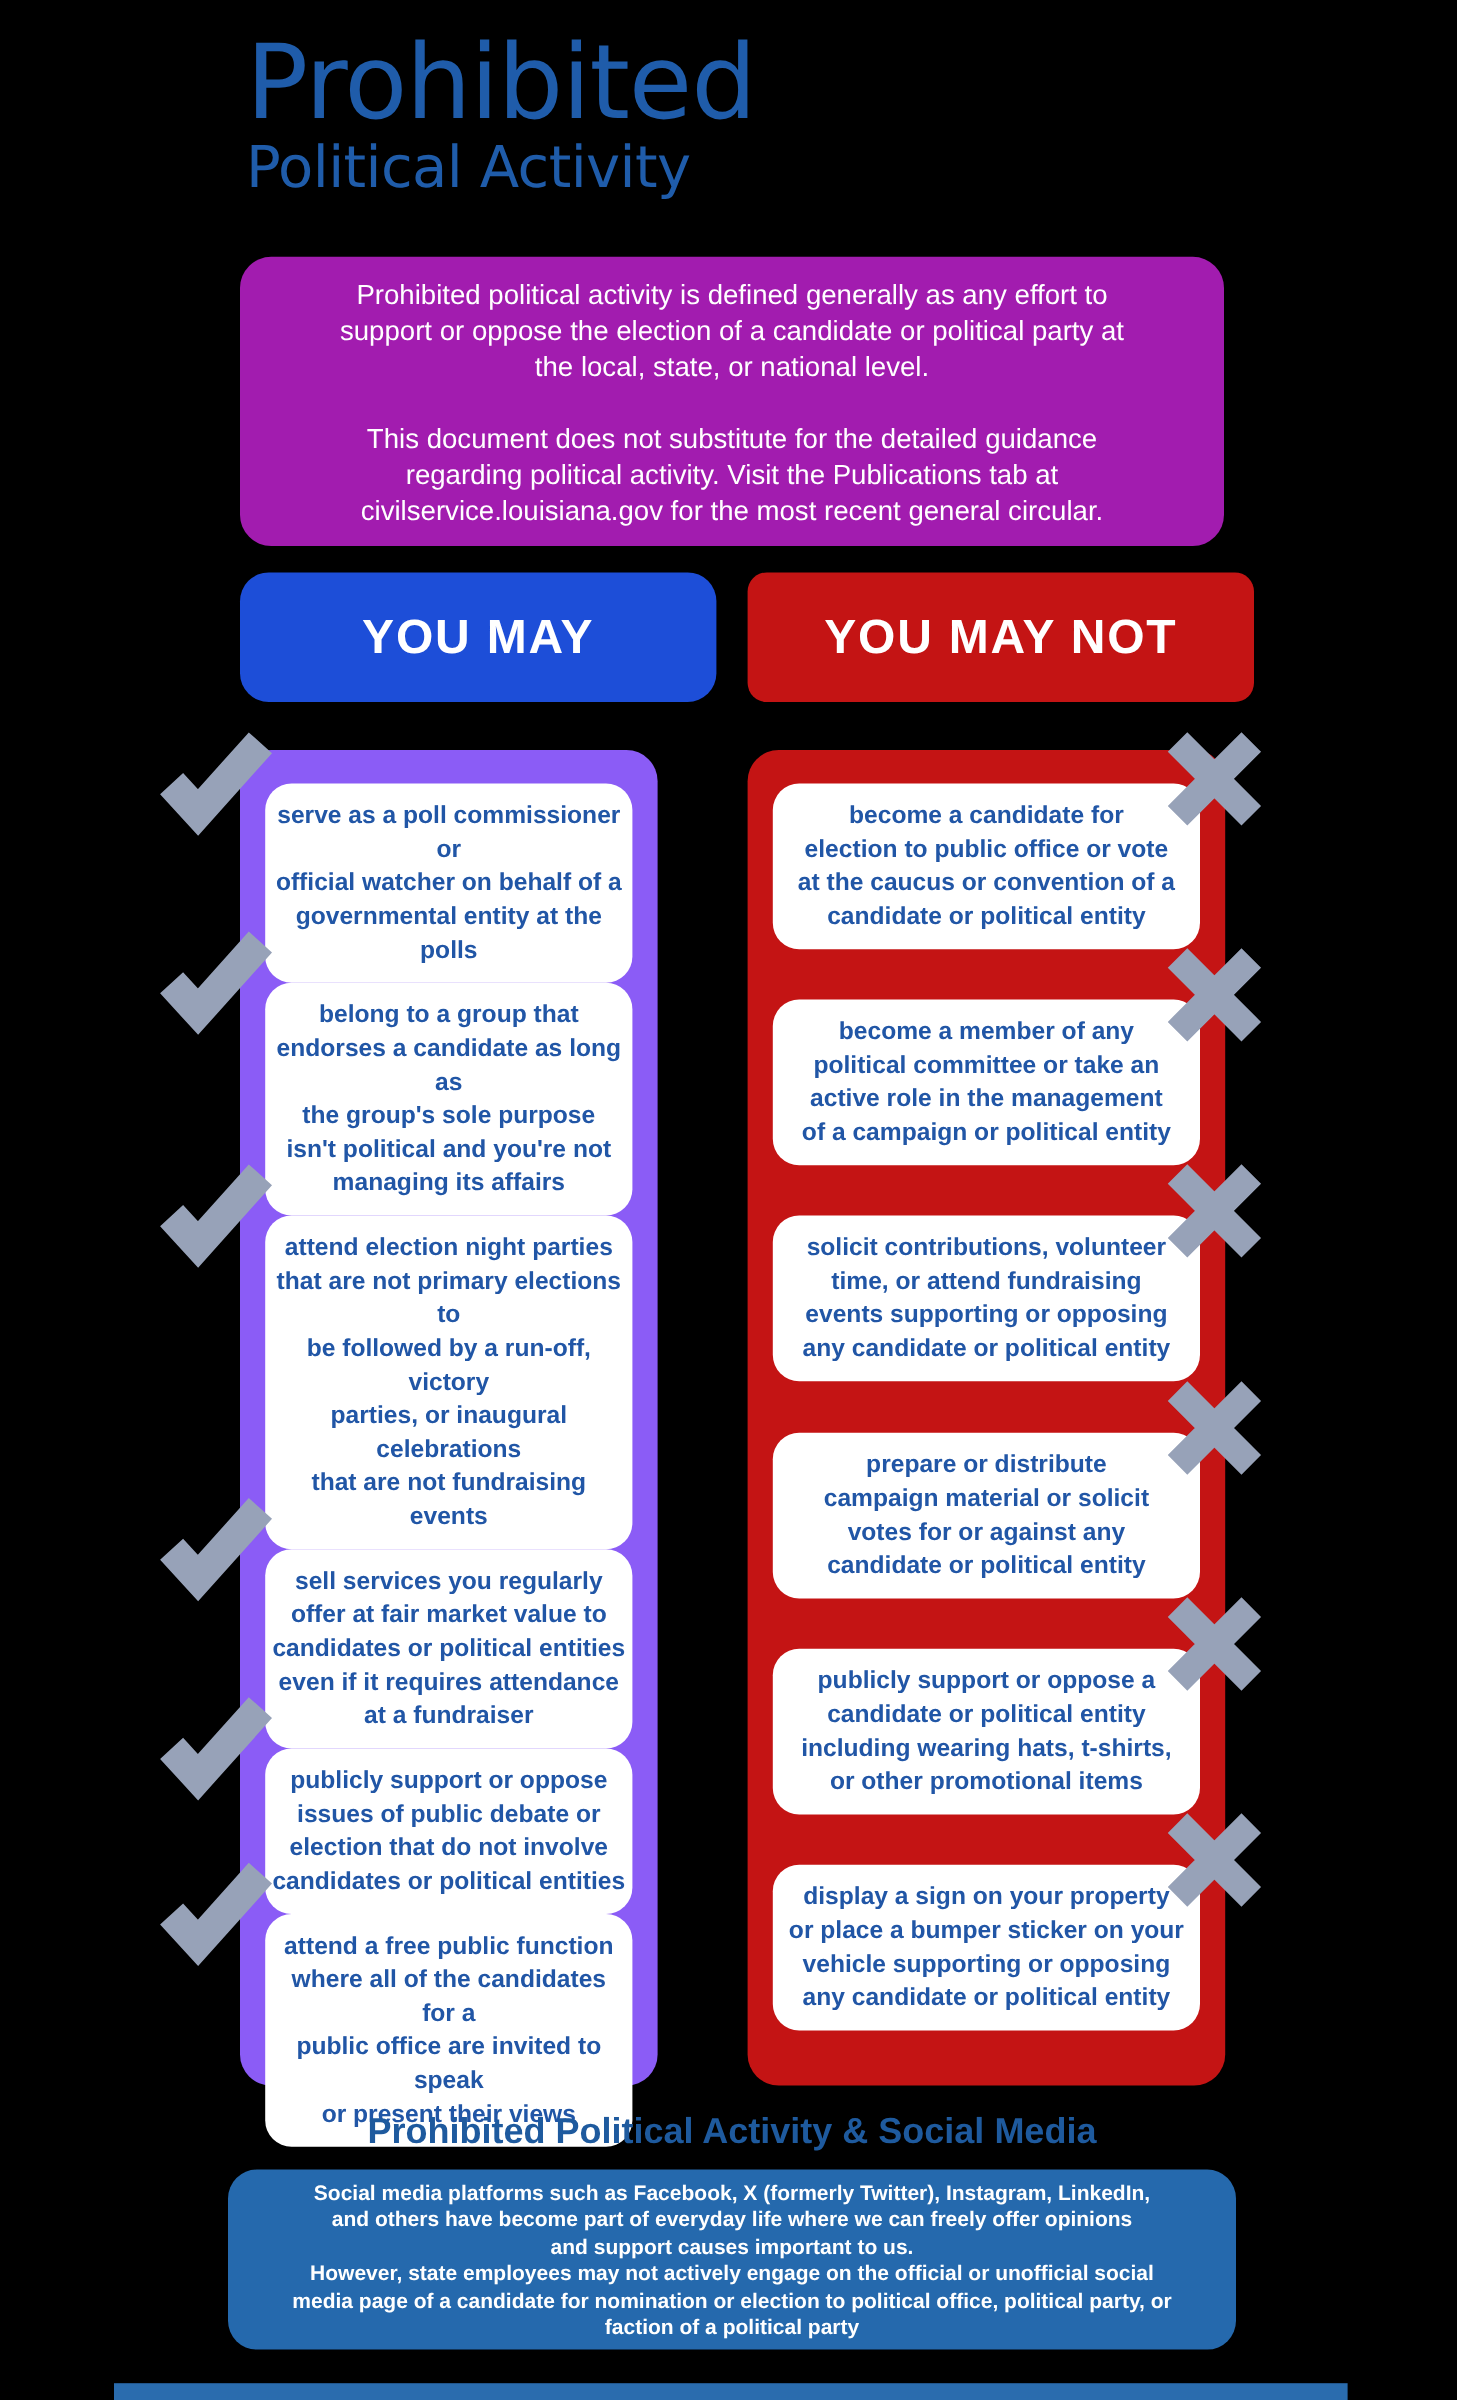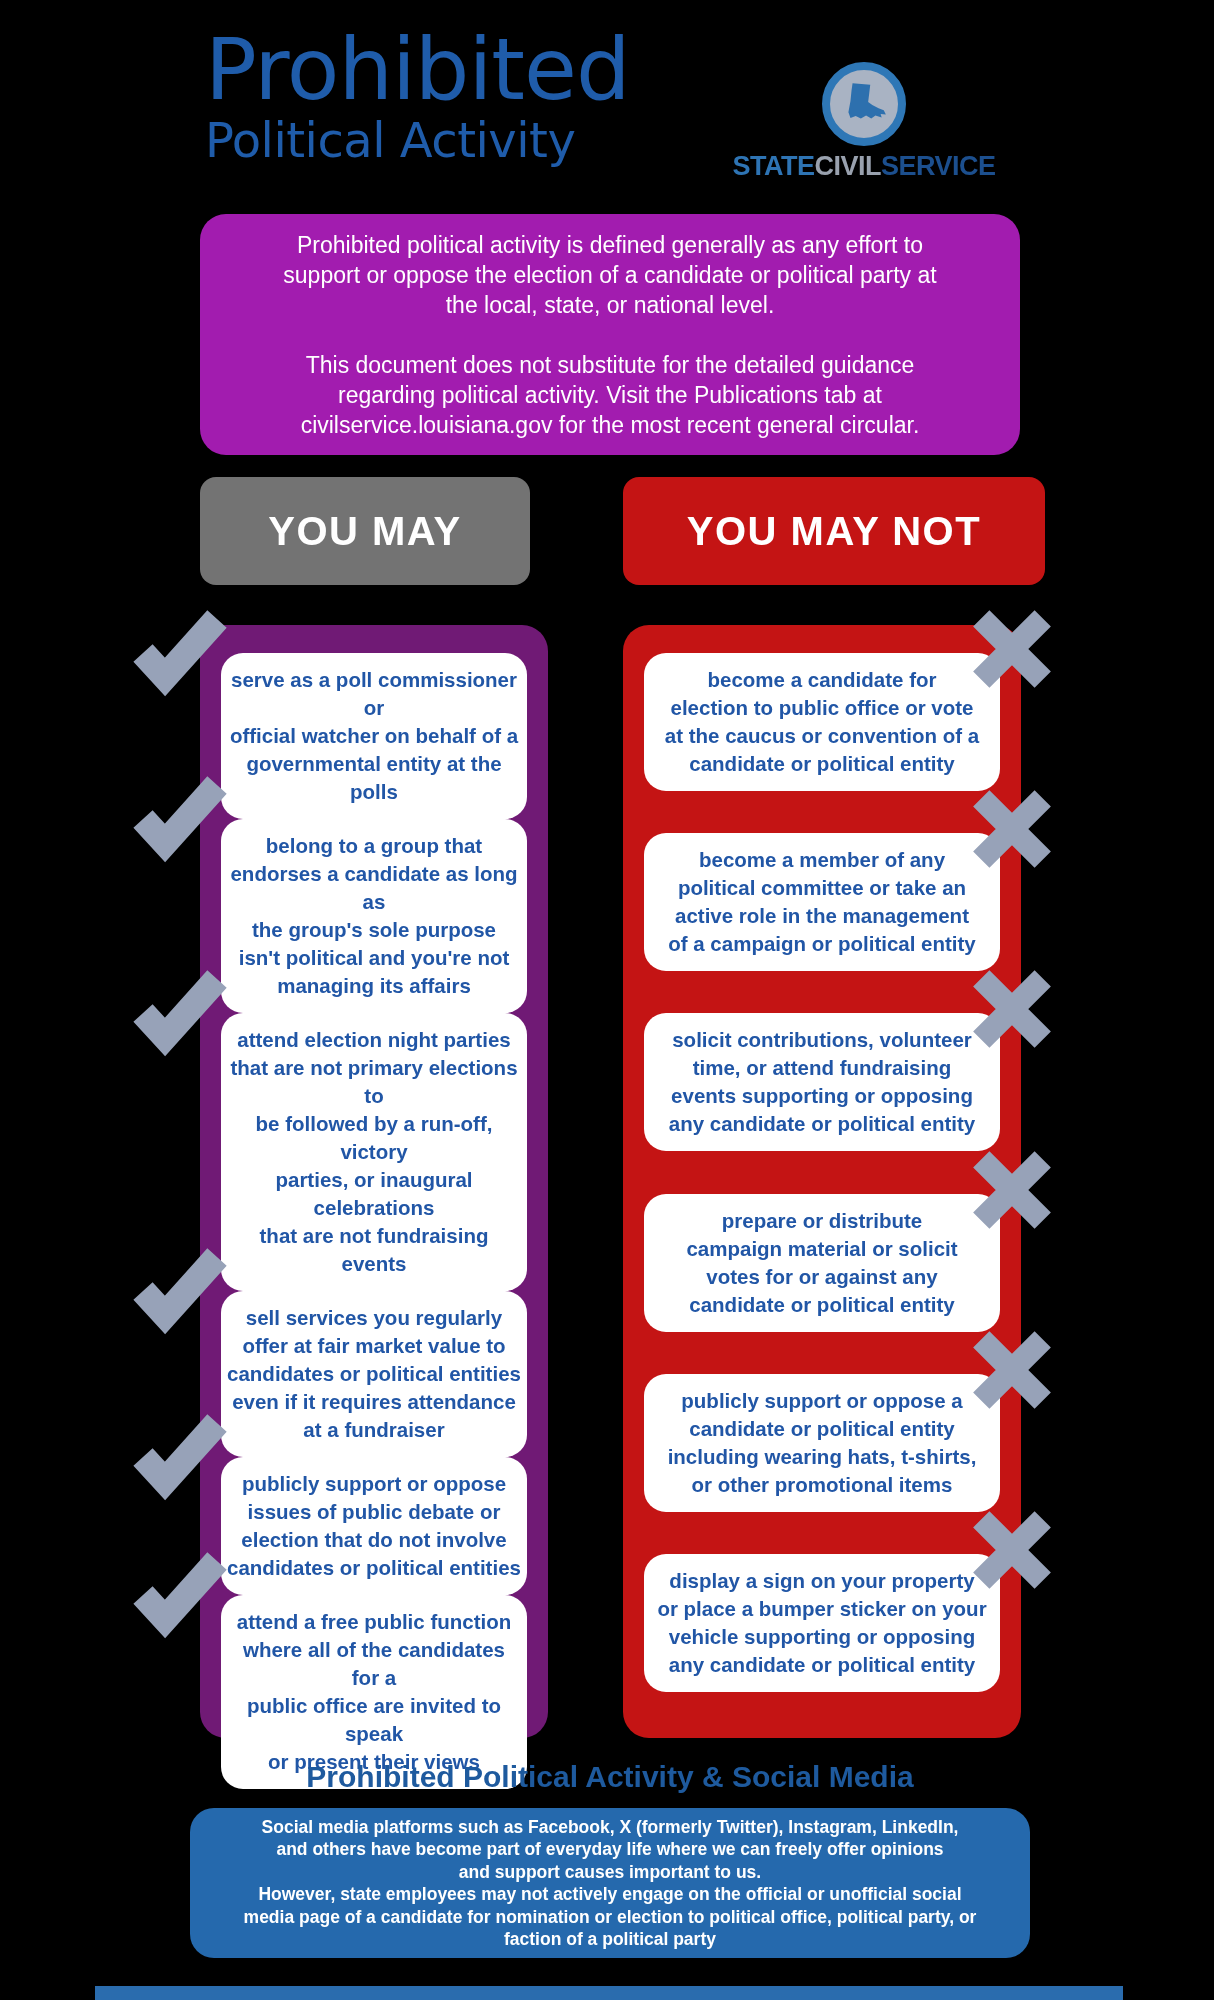--- a/index.html
+++ b/index.html
@@ -36,30 +36,30 @@
     font-size:23px;font-weight:500;line-height:30px;
     display:flex;flex-direction:column;gap:30px;justify-content:center;
   }
 
   
   .col-header{
     position:absolute;top:477px;height:108px;border-radius:16px;
     display:flex;align-items:center;justify-content:center;
     color:#fff;font-size:40px;font-weight:600;letter-spacing:1.5px;
   }
-  .col-header.green{left:200px;width:330px;background:#737373;}
+  .col-header.green{left:200px;width:397px;background:#1d4ed8;border-radius:24px;}
   .col-header.red{left:623px;width:422px;background:#c41414;}
 
   
   .panel{
     position:absolute;top:625px;height:1113px;border-radius:26px;
     box-sizing:border-box;padding:28px 21px 46px 21px;
     display:flex;flex-direction:column;justify-content:space-between;
   }
-  .panel.green{left:200px;width:348px;background:#701a75;}
+  .panel.green{left:200px;width:348px;background:#8b5cf6;}
   .panel.red{left:623px;width:398px;background:#c41414;}
 
   .row{position:relative;}
   .card{
     background:#fff;border-radius:22px;
     padding:13px 6px;
     color:#2156a6;font-size:20.5px;font-weight:600;line-height:28px;
     text-align:center;
   }
   .mark{position:absolute;display:block;}
@@ -87,30 +87,20 @@
 </head>
 <body>
 
 <div class="page">
 
   <div class="title-block">
     <div class="title-main">Prohibited</div>
     <div class="title-sub">Political Activity</div>
   </div>
 
-  <div class="logo-block">
-    <div class="logo-circle">
-      <svg viewBox="0 0 100 100" width="52" height="52" aria-hidden="true">
-        <path d="M28 10 L62 13 L60 30 L58 46 L66 52 L78 58 L88 62 L92 70 L82 69 L84 76 L72 72 L64 78 L54 72 L44 78 L34 73 L24 77 L20 66 L24 44 L26 24 Z" fill="#2d70ae"></path>
-      </svg>
-    </div>
-    <div class="logo-text">
-      <span class="t-state">STATE</span><span class="t-civil">CIVIL</span><span class="t-service">SERVICE</span>
-    </div>
-  </div>
 
   <div class="intro-box">
     <div class="pre">Prohibited political activity is defined generally as any effort to
 support or oppose the election of a candidate or political party at
 the local, state, or national level.</div>
     <div class="pre">This document does not substitute for the detailed guidance
 regarding political activity. Visit the Publications tab at
 civilservice.louisiana.gov for the most recent general circular.</div>
   </div>
 

